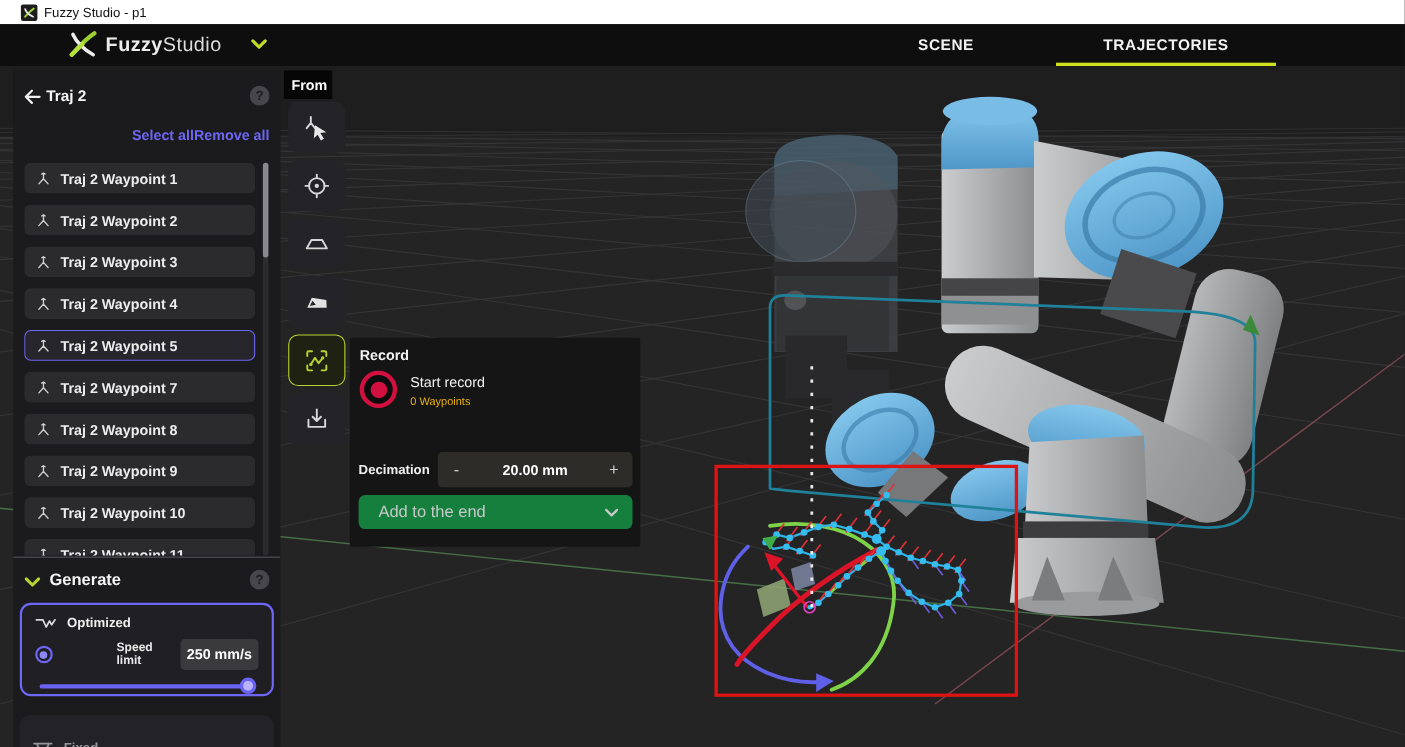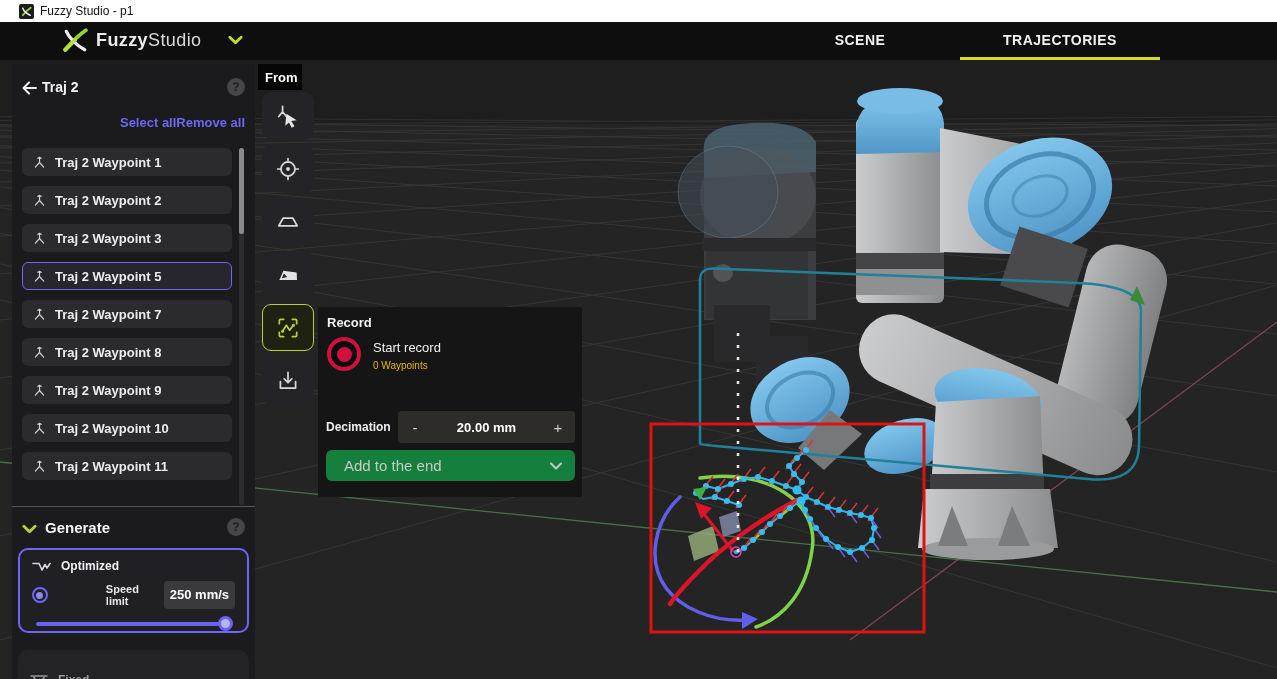--- a/index.html
+++ b/index.html
@@ -407,20 +407,26 @@
       <path d="M7 1.5 V7 M7 7 L2.5 12 M7 7 L11.5 12 M5.3 2.5 L7 1.5 L8.7 2.5" stroke="#d2d2d2" stroke-width="1.3" stroke-linecap="round" stroke-linejoin="round"></path>
     </svg>
     <span class="lbl">Traj 2 Waypoint 2</span>
   </div>
       <div class="wp-item">
     <svg width="13" height="13" viewBox="0 0 14 14" fill="none">
       <path d="M7 1.5 V7 M7 7 L2.5 12 M7 7 L11.5 12 M5.3 2.5 L7 1.5 L8.7 2.5" stroke="#d2d2d2" stroke-width="1.3" stroke-linecap="round" stroke-linejoin="round"></path>
     </svg>
     <span class="lbl">Traj 2 Waypoint 3</span>
   </div>
+      <div class="wp-item">
+    <svg width="13" height="13" viewBox="0 0 14 14" fill="none">
+      <path d="M7 1.5 V7 M7 7 L2.5 12 M7 7 L11.5 12 M5.3 2.5 L7 1.5 L8.7 2.5" stroke="#d2d2d2" stroke-width="1.3" stroke-linecap="round" stroke-linejoin="round"></path>
+    </svg>
+    <span class="lbl">Traj 2 Waypoint 4</span>
+  </div>
       <div class="wp-item selected">
     <svg width="13" height="13" viewBox="0 0 14 14" fill="none">
       <path d="M7 1.5 V7 M7 7 L2.5 12 M7 7 L11.5 12 M5.3 2.5 L7 1.5 L8.7 2.5" stroke="#d2d2d2" stroke-width="1.3" stroke-linecap="round" stroke-linejoin="round"></path>
     </svg>
     <span class="lbl">Traj 2 Waypoint 5</span>
   </div>
       <div class="wp-item">
     <svg width="13" height="13" viewBox="0 0 14 14" fill="none">
       <path d="M7 1.5 V7 M7 7 L2.5 12 M7 7 L11.5 12 M5.3 2.5 L7 1.5 L8.7 2.5" stroke="#d2d2d2" stroke-width="1.3" stroke-linecap="round" stroke-linejoin="round"></path>
     </svg>

